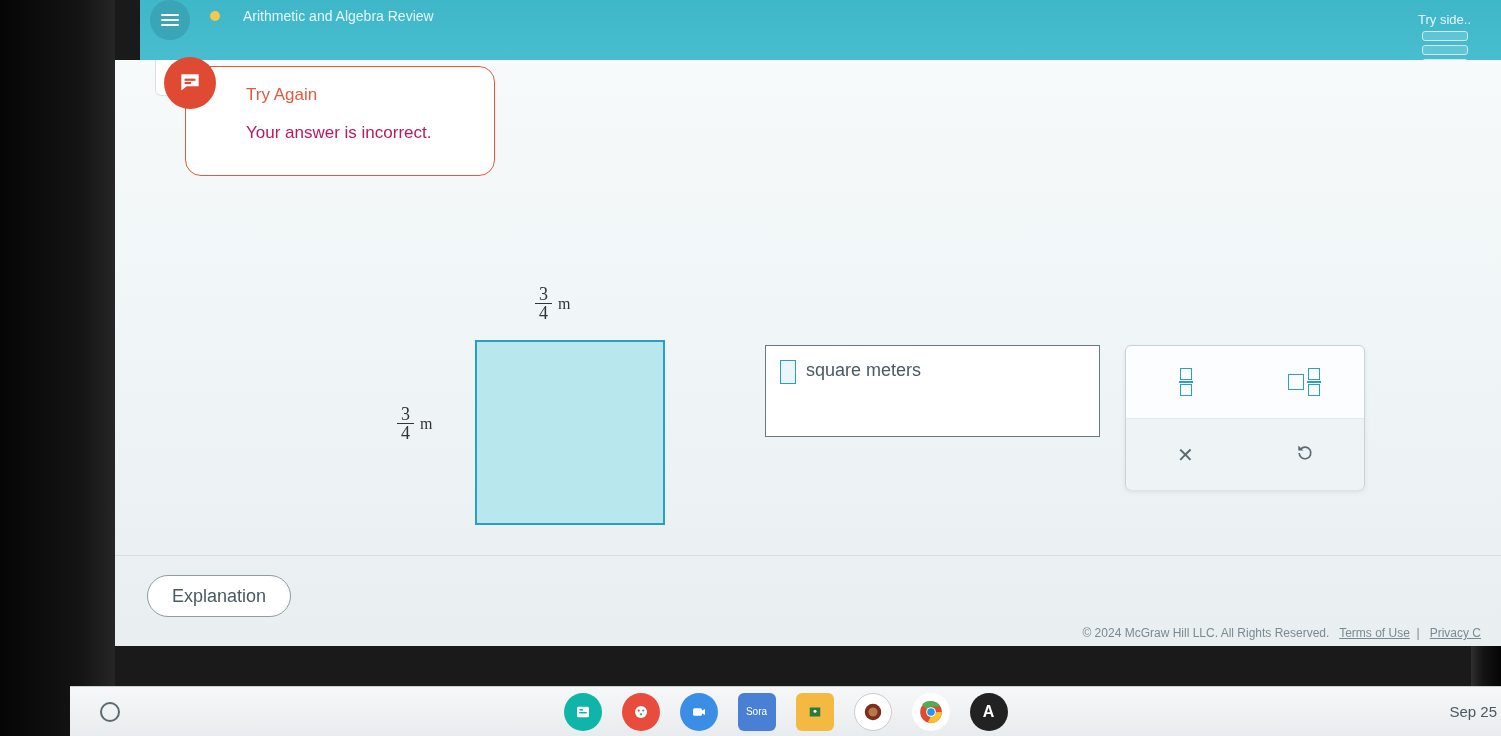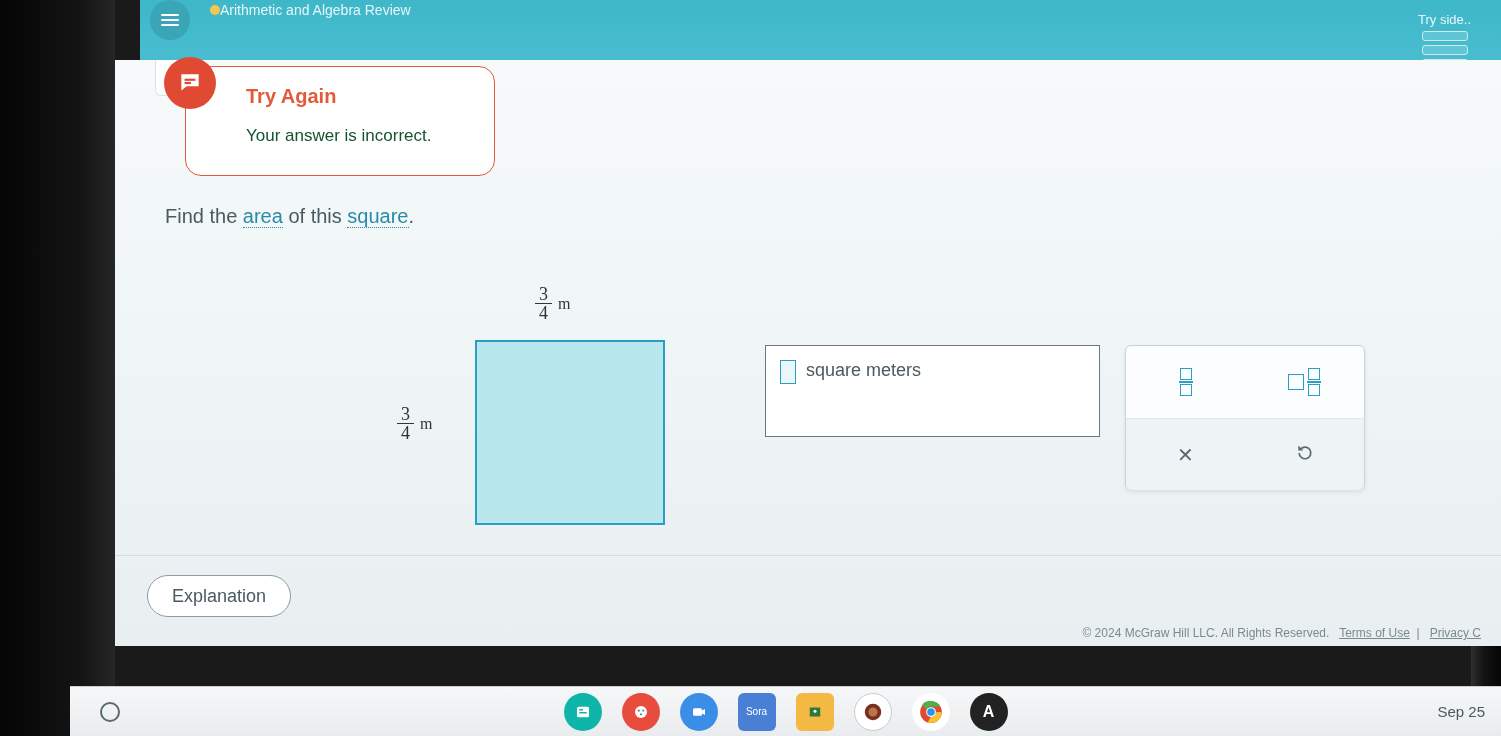--- a/index.html
+++ b/index.html
@@ -8,40 +8,40 @@
 
   
   .dark-left { position: absolute; left: 0; top: 0; width: 115px; height: 100%; background: linear-gradient(90deg,#050505,#141414 70%,#262626); }
   .dark-right { position: absolute; right: 0; top: 0; width: 30px; height: 100%; background: linear-gradient(270deg,#050505,#141414 60%,#303030); }
 
   
   .header { position: absolute; left: 140px; top: 0; right: 0; height: 60px; background: linear-gradient(#3eb7c9,#49bdd0); color: #fff; padding-left: 70px; }
   .hamburger { position: absolute; left: 150px; top: 0; width: 40px; height: 40px; background: #39a5b7; border-radius: 50%; display: flex; align-items: center; justify-content: center; }
   .hamburger-lines { width: 18px; height: 12px; display: flex; flex-direction: column; justify-content: space-between; }
   .hamburger-lines span { display: block; height: 2px; background: #fff; border-radius: 1px; }
-  .header .breadcrumb { font-size: 14px; color: #e6f6f9; padding-top: 2px; display: flex; align-items: center; gap: 0; }
+  .header .breadcrumb { font-size: 14px; color: #e6f6f9; padding-top: 8px; display: flex; align-items: center; gap: 23px; }
   .header .dot { width: 10px; height: 10px; background: #f5c74a; border-radius: 50%; display: inline-block; }
   .header .title { font-size: 18px; color: #fff; margin-top: 2px; }
   .header-right { position: absolute; right: 30px; top: 12px; text-align: right; color: #e6f6f9; font-size: 13px; }
   .progress-pills { display: flex; gap: 4px; margin-top: 4px; align-items: center; flex-direction: column; }
   .pill { width: 46px; height: 10px; border: 1px solid #cfe9ee; border-radius: 3px; background: rgba(255,255,255,0.15); }
   .score { font-size: 12px; color: #e6f6f9; margin-left: 4px; }
 
   
   .panel { position: absolute; left: 115px; right: 0; top: 60px; bottom: 90px; background: linear-gradient(180deg,#f6fafb,#e9eff1); }
 
   .dropdown-chevron { position: absolute; left: 40px; top: 0px; width: 40px; height: 36px; background: #fff; border: 1px solid #d8e2e6; border-top: none; border-radius: 0 0 6px 6px; display: flex; align-items: center; justify-content: center; cursor: pointer; }
   .chev { width: 14px; height: 14px; }
   .chev path { stroke:#2a9fc2; stroke-width:2.5; fill:none; }
 
   .feedback-box { position: absolute; left: 70px; top: 6px; width: 310px; height: 110px; border: 1px solid #e25a3b; border-radius: 16px; background: #fff; padding: 18px 22px 14px 60px; }
   .feedback-badge { position: absolute; left: -22px; top: -10px; width: 52px; height: 52px; background: #e04a33; border-radius: 50%; display: flex; align-items: center; justify-content: center; }
   .feedback-badge svg { width: 26px; height: 26px; }
-  .feedback-title { color: #e25a3b; font-size: 20px; font-weight: 700; }
-  .feedback-msg { color: #14532d; font-size: 17px; margin-top: 18px; }
+  .feedback-title { color: #e25a3b; font-size: 17px; font-weight: 400; }
+  .feedback-msg { color: #be185d; font-size: 17px; margin-top: 18px; }
 
   .prompt { position: absolute; left: 50px; top: 145px; font-size: 20px; color: #4a5a61; }
   .prompt .linkish { color: #2a8ba8; border-bottom: 1px dotted #2a8ba8; cursor: pointer; }
 
   
   .figure { position: absolute; left: 270px; top: 225px; width: 380px; height: 280px; }
   .square { position: absolute; left: 90px; top: 55px; width: 190px; height: 185px; background: #b8e7ed; border: 2px solid #2a9fc2; }
   .frac { display: inline-flex; flex-direction: column; align-items: center; font-family: 'Times New Roman', serif; font-size: 18px; color: #333; line-height: 1; }
   .frac .num { border-bottom: 1px solid #333; padding: 0 4px; }
   .frac .den { padding: 0 4px; }
@@ -75,21 +75,21 @@
   .pill-btn.solid { background: #1f6f89; color: #fff; border: 1.5px solid #1f6f89; }
 
   .copyright { position: absolute; right: 20px; bottom: 6px; font-size: 12px; color: #7a8a91; }
   .copyright .link { text-decoration: underline; cursor: pointer; }
 
   
   .taskbar { position: absolute; left: 70px; right: 0; bottom: 0; height: 50px; background: linear-gradient(#f6f7f8,#e9ecee); border-top: 1px solid #c8d0d4; display: flex; align-items: center; }
   .tb-circle { position: absolute; left: 30px; width: 20px; height: 20px; border: 2px solid #5a6a71; border-radius: 50%; }
   .tb-center { position: absolute; left: 50%; transform: translateX(-50%); display: flex; gap: 20px; }
   .tb-icon { width: 38px; height: 38px; border-radius: 50%; display: flex; align-items: center; justify-content: center; font-size: 16px; color: #fff; cursor: pointer; }
-  .tb-date { position: absolute; right: 16px; font-size: 15px; color: #4a5a61; margin-left: 28px; }
+  .tb-date { position: absolute; right: 4px; font-size: 15px; color: #4a5a61; margin-left: 28px; }
 </style>
 </head>
 <body>
 
 <div class="screen">
   <div class="dark-left"></div>
   <div class="dark-right"></div>
 
   <div class="header">
     <div class="breadcrumb">
@@ -127,23 +127,20 @@
         <svg viewBox="0 0 24 24">
             <path fill="#fff" d="M4 4h16v11H9l-5 4V4z"></path>
             <rect x="7" y="8" width="10" height="2" fill="#e04a33"></rect>
             <rect x="7" y="11" width="6" height="2" fill="#e04a33"></rect>
           </svg>
       </div>
       <div class="feedback-title">Try Again</div>
       <div class="feedback-msg">Your answer is incorrect.</div>
     </div>
 
-    <div class="prompt">
-      <span>Find the </span><span class="linkish">area</span><span> of this </span><span class="linkish">square</span><span>.</span>
-    </div>
 
     <div class="figure">
       <div class="top-label">
         <span class="frac">
             <span class="num">3</span>
             <span class="den">4</span>
           </span>
         <span class="unit">m</span>
       </div>
       <div class="side-label">

